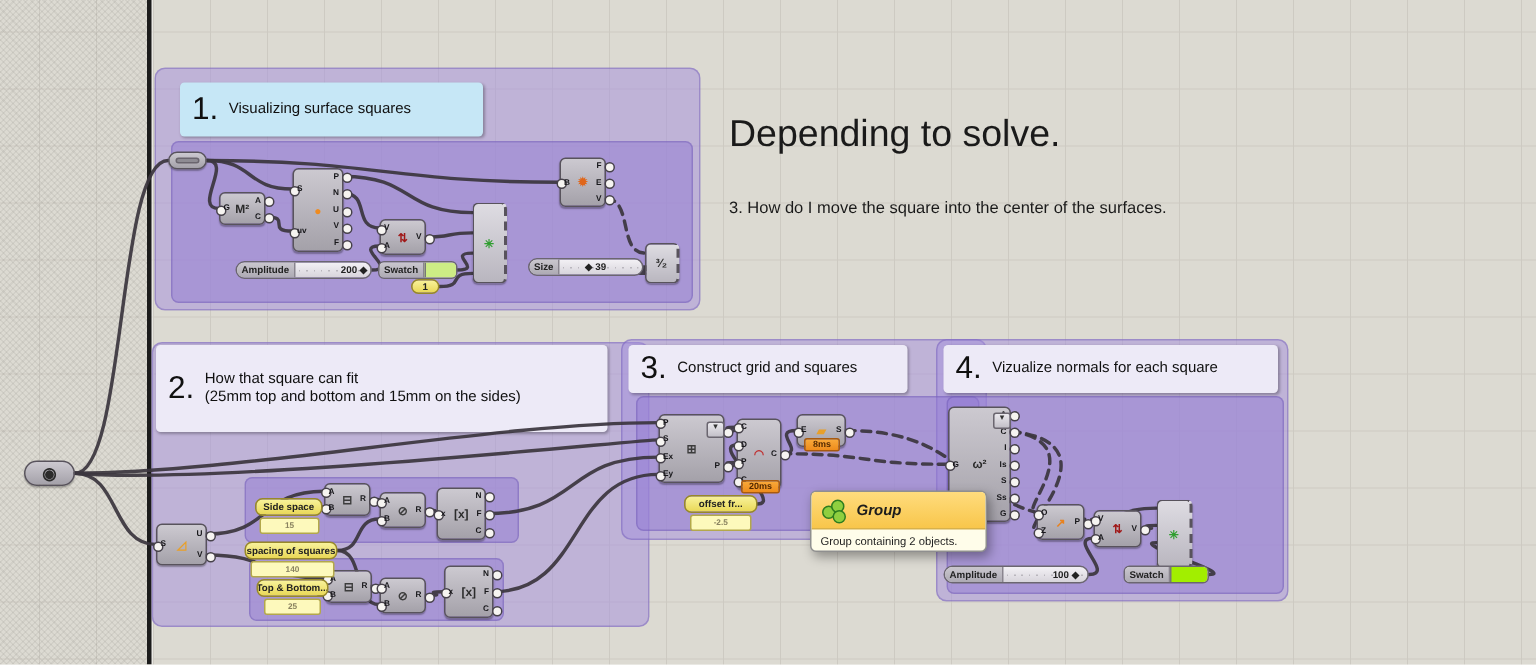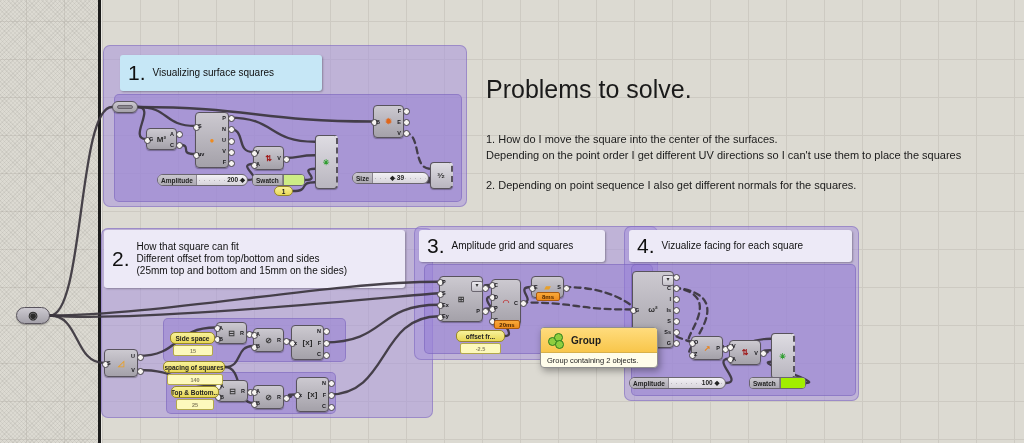--- a/index.html
+++ b/index.html
@@ -46,75 +46,72 @@
     border-radius:4px;display:flex;align-items:stretch;overflow:hidden;box-sizing:border-box;}
   .swlabel{font-size:6.5px;font-weight:bold;color:#222;display:flex;align-items:center;padding:0 3px;
     background:linear-gradient(180deg,#cac7ce,#adaab3);border-right:1px solid #8a858f;}
   .swchip{flex:1;border-left:1px solid #777;}
   .tag{position:absolute;z-index:12;background:linear-gradient(180deg,#f9a93a,#ee8c1c);border:1px solid #a85a10;border-radius:2px;
     color:#512800;font-size:6px;font-weight:bold;display:flex;align-items:center;justify-content:center;box-sizing:border-box;}
   .tooltip{position:absolute;z-index:50;border:1px solid #8f8f8f;border-radius:4px;overflow:hidden;background:#fffdea;
     box-shadow:2px 3px 7px rgba(0,0,0,.35);box-sizing:border-box;}
   .thead{background:linear-gradient(180deg,#ffdc7d,#f8c64b);display:flex;align-items:center;gap:6px;padding:3px 7px;
     border-bottom:1px solid #d8b14a;height:18px;}
-  .ttitle{font-weight:bold;font-size:10px;color:#1d1d1d;}
+  .ttitle{font-style:italic;font-weight:bold;font-size:10px;color:#1d1d1d;}
   .tbody{font-size:7.5px;padding:3px 6px;color:#1d1d1d;}
   .gicon{position:relative;width:17px;height:15px;}
   .gc{position:absolute;width:7px;height:7px;border:1.5px solid #2e7d1e;background:#8fcf3f;border-radius:50%;}
   .problems{position:absolute;left:486px;top:76px;z-index:4;color:#1a1a1a;}
   .ptitle{font-size:25px;line-height:26px;margin-bottom:30px;}
   .pline{font-size:11px;line-height:15.5px;white-space:nowrap;}
   .pspacer{height:15px;}
 </style>
 </head>
 <body>
 
 <div id="canvas">
   <div class="hatch"></div>
   <div class="divider"></div>
   <div class="problems">
-    <div class="ptitle">Problems to solve.</div>
-    <div class="pline">1. How do I move the square into the center of the surfaces.</div>
-    <div class="pline">Depending on the point order I get different UV directions so I can't use them to place the squares</div>
+    <div class="ptitle">Depending to solve.</div>
+    <div class="pline">3. How do I move the square into the center of the surfaces.</div>
     <div class="pspacer"></div>
-    <div class="pline">2. Depending on point sequence I also get different normals for the squares.</div>
   </div>
 <div class="group" style="position: absolute; left: 103px; top: 45px; width: 362px; height: 160px;"></div>
     <div class="ginner" style="position: absolute; left: 114px; top: 94px; width: 346px; height: 106px;"></div>
     <div class="glabel" style="position: absolute; left: 120px; top: 55px; width: 202px; height: 36px; background: rgb(198, 231, 246);">
       <div class="num">1.</div>
       <div class="lines">
         <div>Visualizing surface squares</div>
       </div>
     </div>
     <div class="group" style="position: absolute; left: 101px; top: 228px; width: 330px; height: 188px;"></div>
     <div class="ginner" style="position: absolute; left: 163px; top: 318px; width: 181px; height: 42px;"></div>
     <div class="ginner" style="position: absolute; left: 166px; top: 372px; width: 168px; height: 40px;"></div>
     <div class="glabel" style="position: absolute; left: 104px; top: 230px; width: 301px; height: 58px; background: rgb(237, 234, 247);">
       <div class="num">2.</div>
       <div class="lines">
         <div>How that square can fit</div>
-        <div>Different offset from top/bottom and sides</div>
         <div>(25mm top and bottom and 15mm on the sides)</div>
       </div>
     </div>
     <div class="group" style="position: absolute; left: 414px; top: 226px; width: 242px; height: 132px;"></div>
     <div class="ginner" style="position: absolute; left: 424px; top: 264px; width: 227px; height: 88px;"></div>
     <div class="glabel" style="position: absolute; left: 419px; top: 230px; width: 186px; height: 32px; background: rgb(237, 234, 247);">
       <div class="num">3.</div>
       <div class="lines">
-        <div>Amplitude grid and squares</div>
+        <div>Construct grid and squares</div>
       </div>
     </div>
     <div class="group" style="position: absolute; left: 624px; top: 226px; width: 233px; height: 173px;"></div>
     <div class="ginner" style="position: absolute; left: 631px; top: 264px; width: 223px; height: 130px;"></div>
     <div class="glabel" style="position: absolute; left: 629px; top: 230px; width: 223px; height: 32px; background: rgb(237, 234, 247);">
       <div class="num">4.</div>
       <div class="lines">
-        <div>Vizualize facing for each square</div>
+        <div>Vizualize normals for each square</div>
       </div>
     </div>
     <svg id="wires" width="1024" height="443">
       <path d="M50,315.5 C84.1,315.5 77.9,107 112,107" fill="none" stroke="#3b363e" stroke-width="2.3" stroke-linecap="round" opacity="0.93"></path>
       <path d="M50,315.5 C79.7,315.5 74.3,363 104,363" fill="none" stroke="#3b363e" stroke-width="2.3" stroke-linecap="round" opacity="0.93"></path>
       <path d="M50,315.5 C160,315.5 329,281.75 439,281.75" fill="none" stroke="#3b363e" stroke-width="2.3" stroke-linecap="round" opacity="0.93"></path>
       <path d="M50,315.5 C140,323.5 425,293.25 439,293.25" fill="none" stroke="#3b363e" stroke-width="2.3" stroke-linecap="round" opacity="0.93"></path>
       <path d="M138,107 C156,107 128,139 146,139" fill="none" stroke="#3b363e" stroke-width="2.3" stroke-linecap="round" opacity="0.93"></path>
       <path d="M138,107 C169.35,107 163.65,126 195,126" fill="none" stroke="#3b363e" stroke-width="2.3" stroke-linecap="round" opacity="0.93"></path>
       <path d="M138,107 C248,107 263,121.5 373,121.5" fill="none" stroke="#3b363e" stroke-width="2.3" stroke-linecap="round" opacity="0.93"></path>

